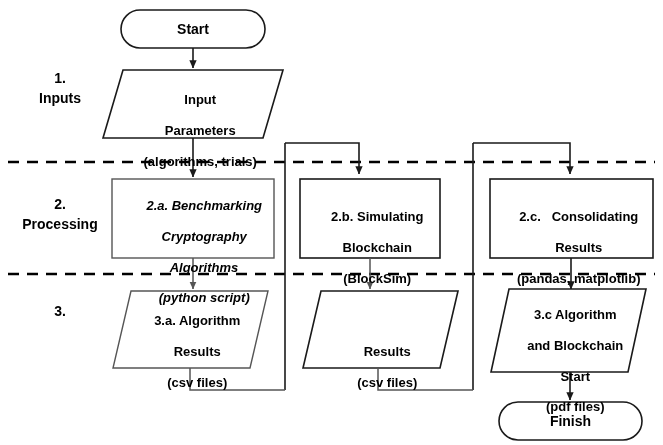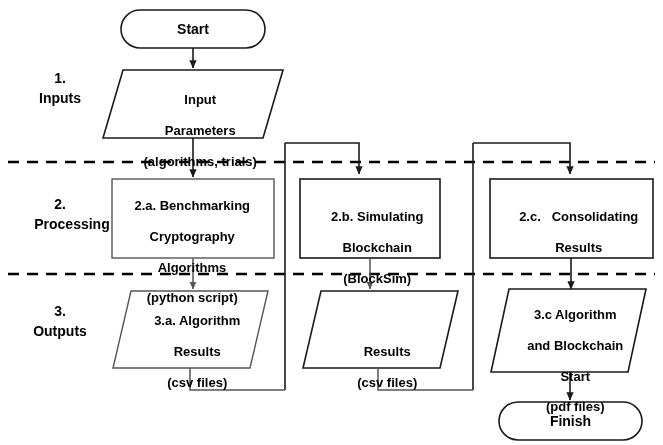--- a/index.html
+++ b/index.html
@@ -100,50 +100,50 @@
 
     <path class="conn" d="M 570 372 L 570 400" marker-end="url(#arrow)"></path>
     <rect class="shape-fill shape-stroke" x="499" y="402" width="143" height="38" rx="19" ry="19"></rect>
 
   </svg>
 
   <div class="lbl lane-text" style="left:14px; top:70px; width:92px;">1.</div>
   <div class="lbl lane-text" style="left:14px; top:90px; width:92px;">Inputs</div>
 
   <div class="lbl lane-text" style="left:14px; top:196px; width:92px;">2.</div>
-  <div class="lbl lane-text" style="left:18px; top:216px; width:108px;">Processing</div>
+  <div class="lbl lane-text" style="left:6px; top:216px; width:108px;">Processing</div>
 
   <div class="lbl lane-text" style="left:14px; top:303px; width:92px;">3.</div>
-  <div class="lbl lane-text" style="left:14px; top:323px; width:92px;">Outputs</div>
 
   <div class="lbl term-text" style="left:121px; top:21px; width:144px;">Start</div>
   <div class="lbl term-text" style="left:499px; top:413px; width:143px;">Finish</div>
 
   <div class="lbl node-text" style="left:83px; top:77px; width:220px;">
     <span>Input</span><br>
     <span>Parameters</span><br>
     <span>(algorithms, trials)</span>
   </div>
 
-  <div class="lbl node-text" style="left:100px; top:183px; width:170px;">
+  <div class="lbl node-text" style="left:112px; top:183px; width:170px;font-style:italic;">
     <span>2.a. Benchmarking</span><br>
     <span>Cryptography</span><br>
     <span>Algorithms</span><br>
     <span>(python script)</span>
   </div>
 
   <div class="lbl node-text" style="left:296px; top:194px; width:148px;">
     <span>2.b. Simulating</span><br>
     <span>Blockchain</span><br>
     <span>(BlockSim)</span>
   </div>
 
   <div class="lbl node-text" style="left:487px; top:194px; width:169px;">
     <span>2.c.   Consolidating</span><br>
     <span>Results</span><br>
+    <span>(pandas, matplotlib)</span>
   </div>
 
   <div class="lbl node-text" style="left:110px; top:298px; width:160px;">
     <span>3.a. Algorithm</span><br>
     <span>Results</span><br>
     <span>(csv files)</span>
   </div>
 
   <div class="lbl node-text" style="left:300px; top:298px; width:160px;">
     <br>

